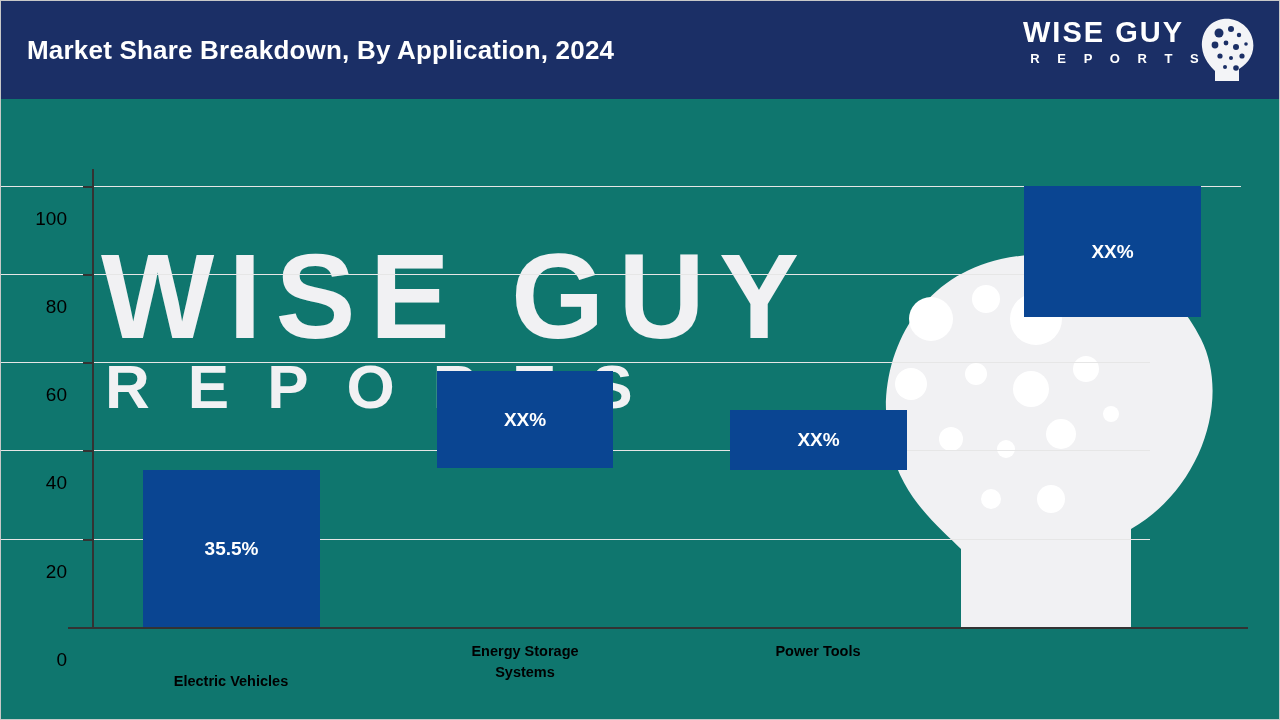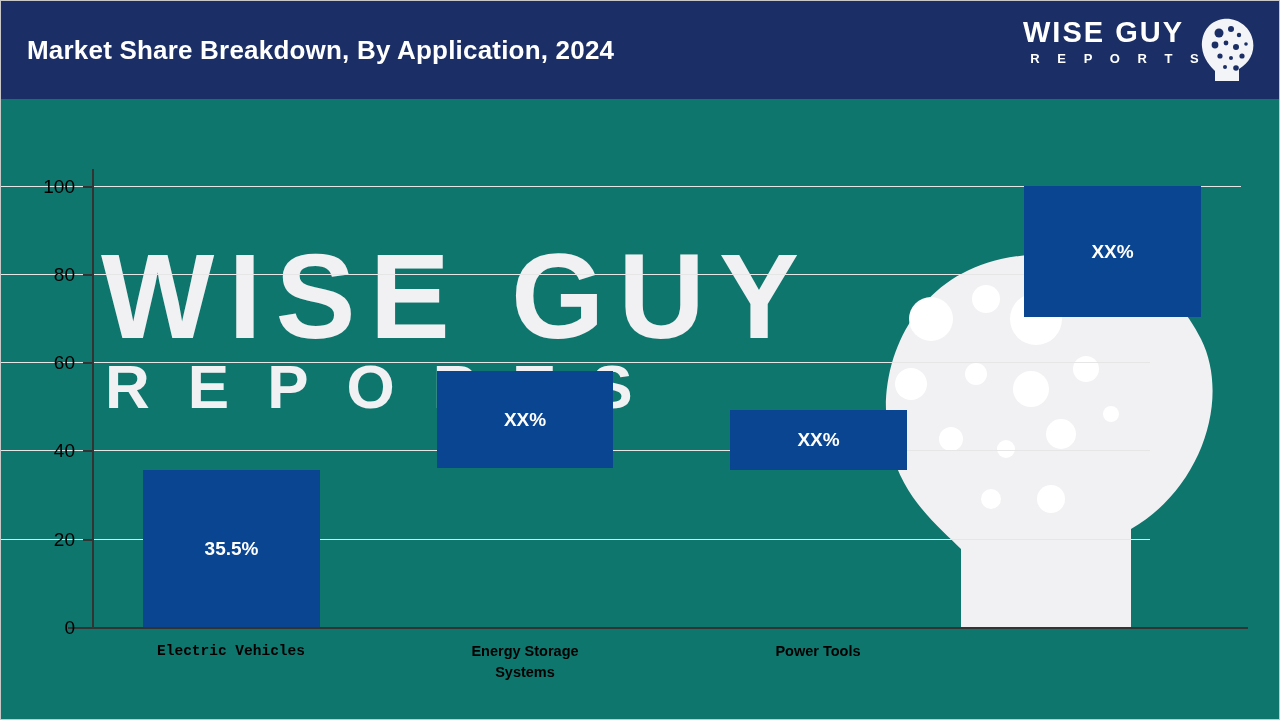--- a/index.html
+++ b/index.html
@@ -141,26 +141,27 @@
   }
   .tick {
     position: absolute;
     left: 82px;
     width: 9px;
     height: 2px;
     background: #333333;
   }
   .ytick-label {
     position: absolute;
-    right: 0;
+    right: 8px;
     width: 50px;
     text-align: right;
     font-size: 19px;
     color: #000000;
     font-family: "Liberation Sans", sans-serif;
+    margin-top: 32px;
   }
   .ytick-wrap {
     position: absolute;
     left: 0;
     width: 74px;
     height: 0;
   }
   .bar {
     position: absolute;
     background: #0a4592;
@@ -292,18 +293,18 @@
     <div class="bar" style="left:436px; top:272px; width:176px; height:97px;">
       <span class="bar-label">XX%</span>
     </div>
     <div class="bar" style="left:729px; top:311px; width:177px; height:60px;">
       <span class="bar-label">XX%</span>
     </div>
     <div class="bar" style="left:1023px; top:87px; width:177px; height:131px;">
       <span class="bar-label">XX%</span>
     </div>
 
-    <div class="cat-label" style="left:120px; top:542px; width:220px;font-family:Liberation Mono, monospace;">Electric Vehicles</div>
+    <div class="cat-label" style="left:120px; top:572px; width:220px;">Electric Vehicles</div>
     <div class="cat-label" style="left:449px; top:542px; width:150px;">Energy Storage Systems</div>
     <div class="cat-label" style="left:707px; top:542px; width:220px;">Power Tools</div>
 
   </div>
 </div>
 
 </body></html>

